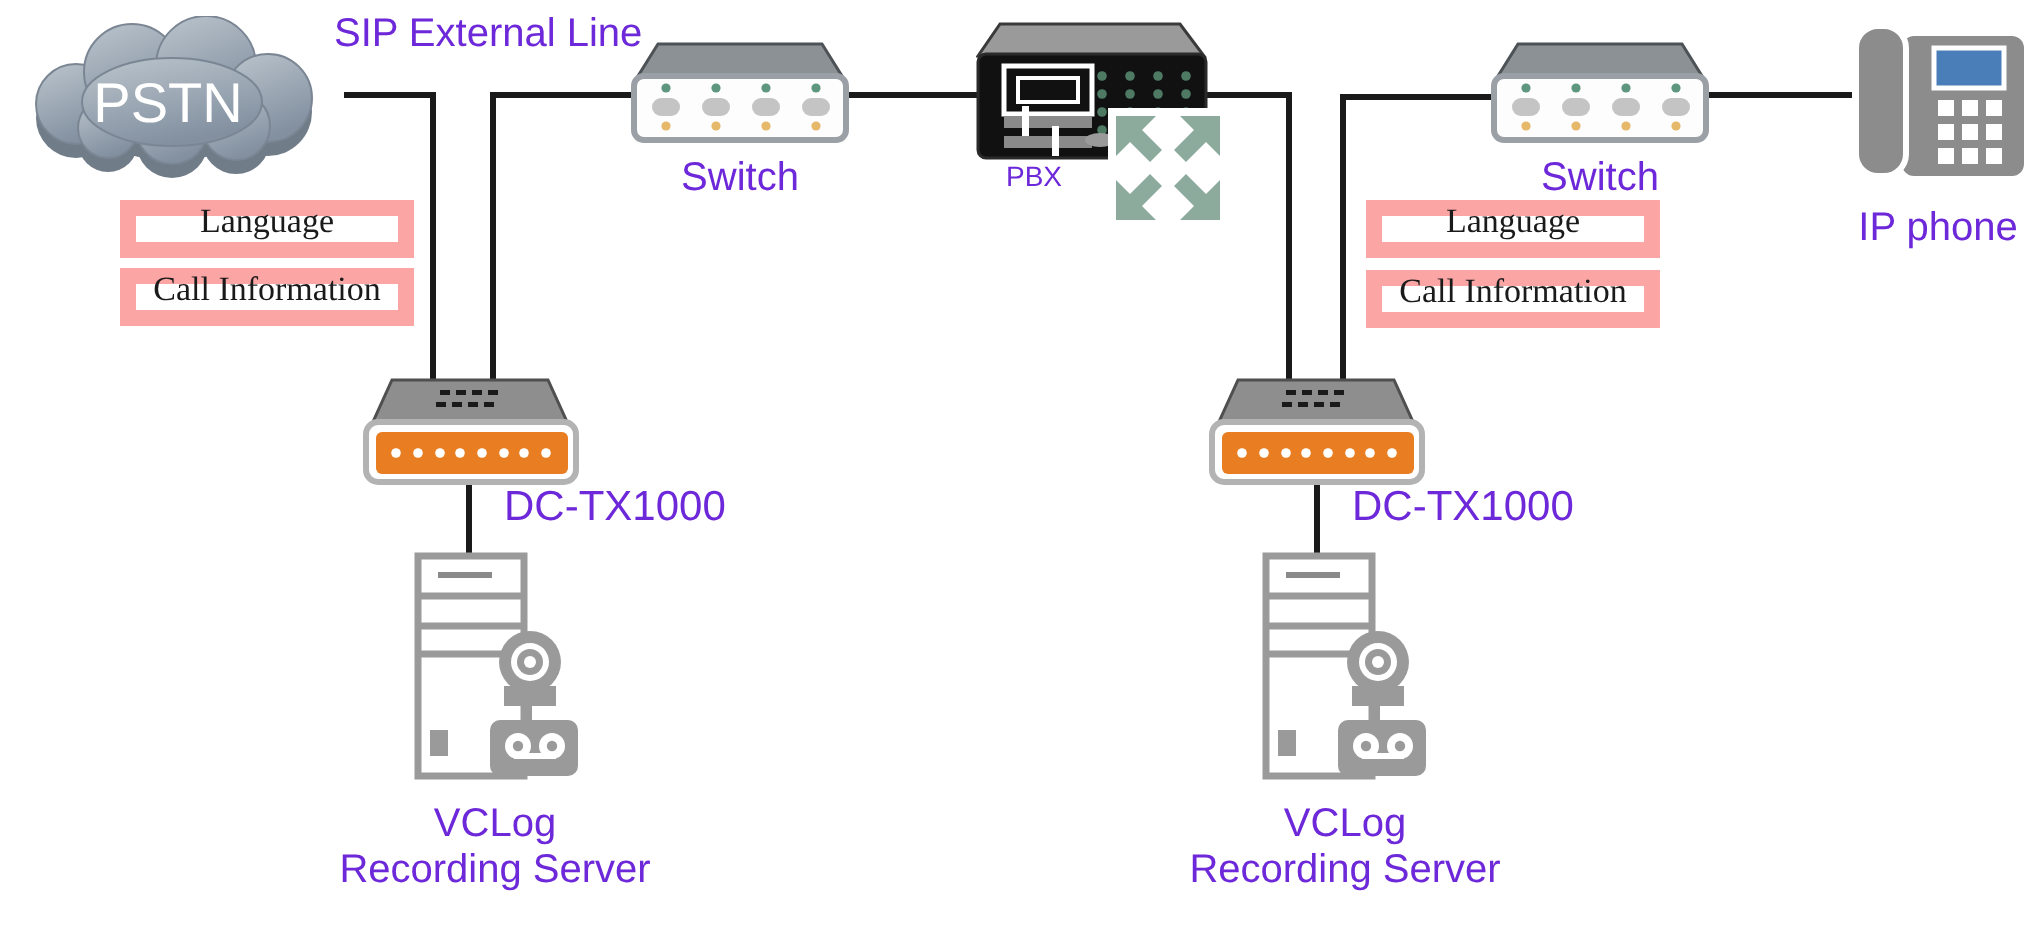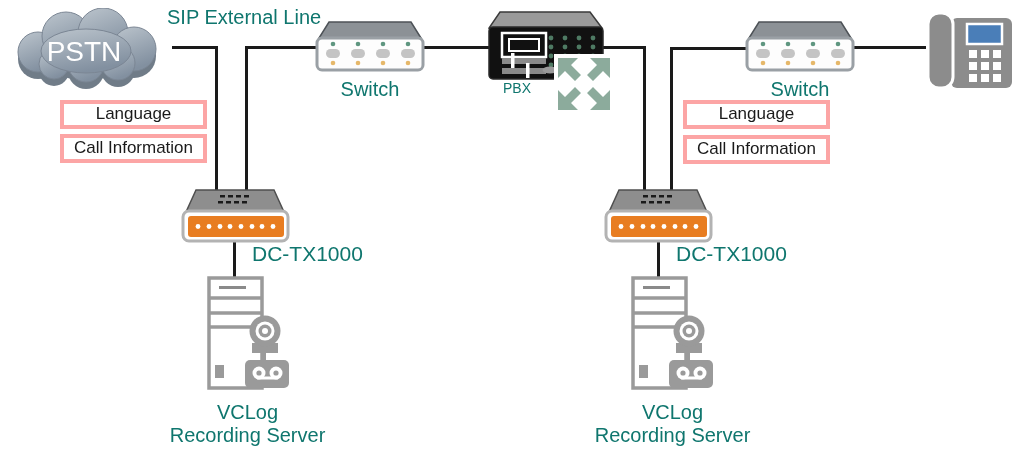--- a/index.html
+++ b/index.html
@@ -1,25 +1,25 @@
 <!DOCTYPE html>
 <html><head>
 <meta charset="utf-8">
 <style>
   html,body{margin:0;padding:0;background:#ffffff;}
   #canvas{
     position:relative;width:1021px;height:463px;background:#ffffff;
     font-family:"Liberation Sans",sans-serif;color:#1a1a1a;overflow:hidden;
   }
   .line{position:absolute;background:#1a1a1a;}
-  .label{position:absolute;color:#0f766e;white-space:nowrap;}
+  .label{position:absolute;color:#6d28d9;white-space:nowrap;}
   .center{text-align:center;}
   .infobox{
-    position:absolute;box-sizing:border-box;border:4px solid #fca5a5;background:#ffffff;
-    display:flex;align-items:flex-start;justify-content:center;font-size:17px;color:#1a1a1a;
+    position:absolute;box-sizing:border-box;border:8px solid #fca5a5;background:#ffffff;
+    display:flex;align-items:flex-end;justify-content:center;font-size:17px;color:#1a1a1a;font-family:Liberation Serif, serif;
   }
   svg{position:absolute;display:block;}
   text{font-family:"Liberation Sans",sans-serif;}
 </style>
 </head>
 <body>
 
 <div id="canvas">
 
   <div class="line" style="left:172px;top:46px;width:46px;height:3px;"></div>
@@ -155,20 +155,21 @@
         <rect x="58" y="42" width="8" height="8"></rect>
         <rect x="70" y="42" width="8" height="8"></rect>
       <rect x="46" y="54" width="8" height="8"></rect>
         <rect x="58" y="54" width="8" height="8"></rect>
         <rect x="70" y="54" width="8" height="8"></rect>
       <rect x="46" y="66" width="8" height="8"></rect>
         <rect x="58" y="66" width="8" height="8"></rect>
         <rect x="70" y="66" width="8" height="8"></rect>
     </g>
   </svg>
+  <div class="label center" style="left:923px;top:103px;width:92px;font-size:20px;">IP phone</div>
 
   <div class="infobox" style="left:60px;top:100px;width:147px;height:29px;">
     <span>Language</span>
   </div>
   <div class="infobox" style="left:60px;top:134px;width:147px;height:29px;">
     <span>Call Information</span>
   </div>
 
   <div class="infobox" style="left:683px;top:100px;width:147px;height:29px;">
     <span>Language</span>

